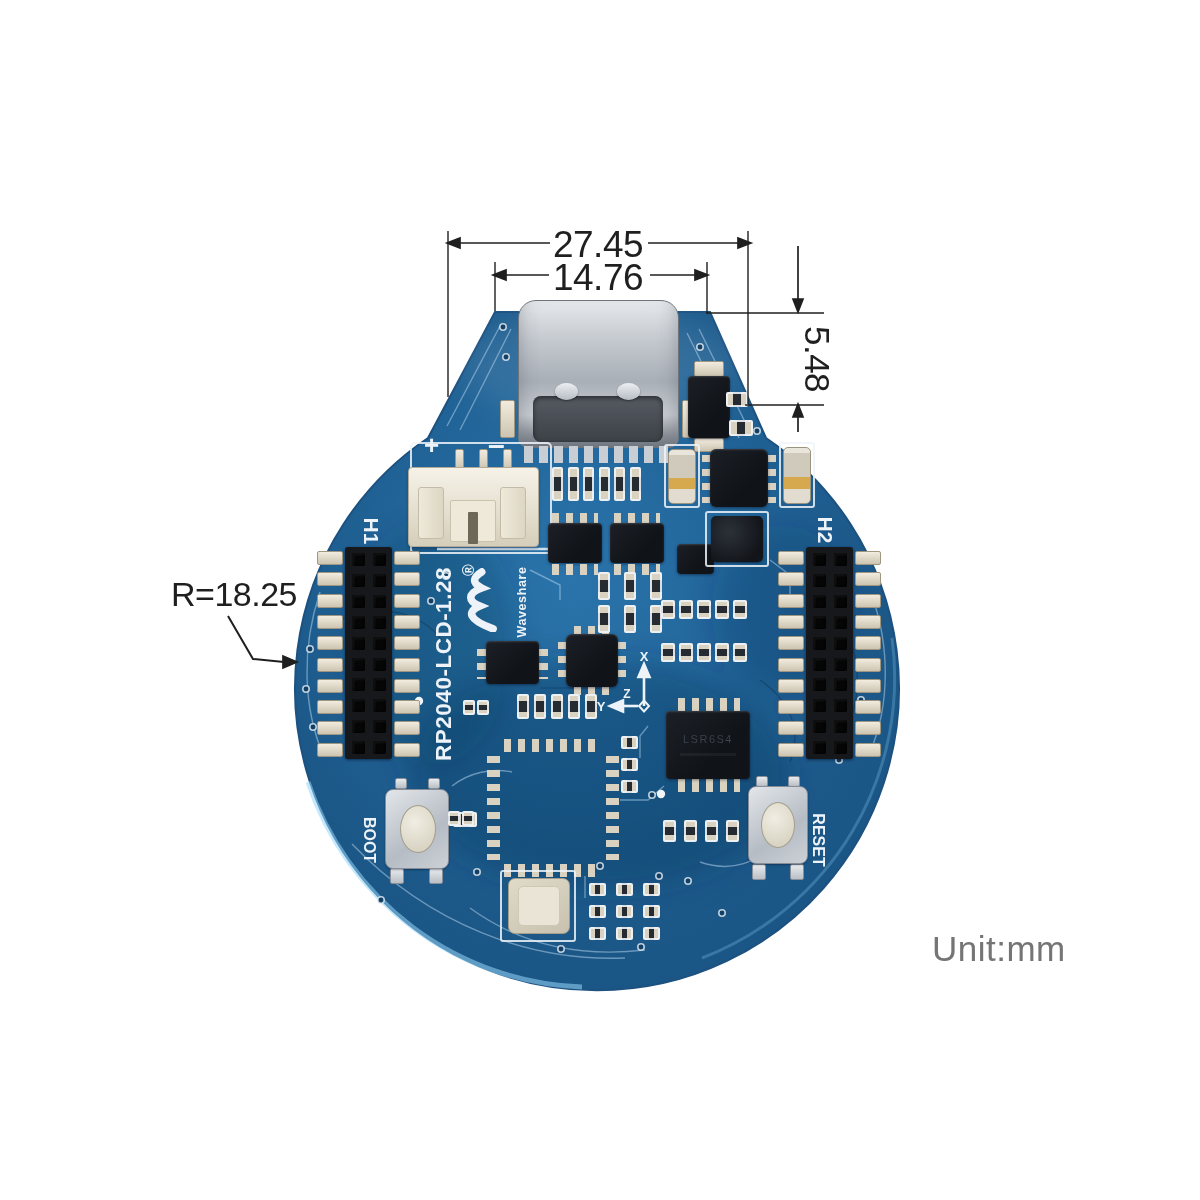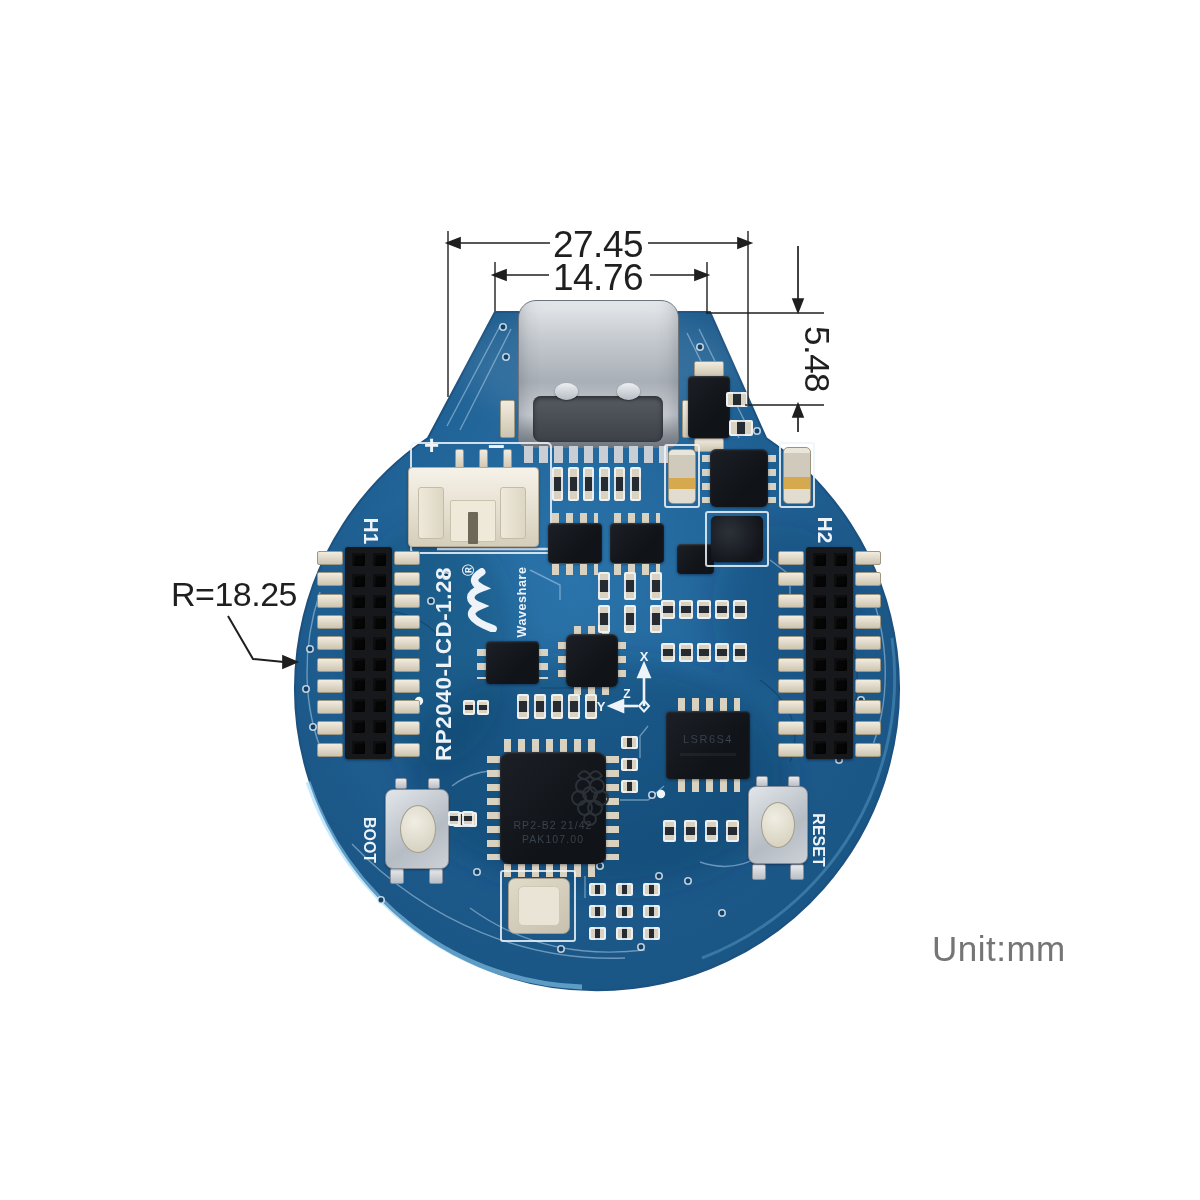--- a/index.html
+++ b/index.html
@@ -180,39 +180,20 @@
     <div class="abs legsV" style="left:558px;top:642px;width:8px;height:36px;"></div>
     <div class="abs legsV" style="left:618px;top:642px;width:8px;height:36px;"></div>
     <div class="abs legsH" style="left:574px;top:626px;width:36px;height:8px;"></div>
     <div class="abs legsH" style="left:574px;top:687px;width:36px;height:8px;"></div>
     <div class="abs chipbody" style="left:566px;top:634px;width:52px;height:53px;border-radius:6px;"></div>
 
     <div class="abs legsH" style="left:504px;top:739px;width:98px;height:13px;"></div>
     <div class="abs legsH" style="left:504px;top:864px;width:98px;height:13px;"></div>
     <div class="abs legsV" style="left:487px;top:756px;width:13px;height:104px;"></div>
     <div class="abs legsV" style="left:606px;top:756px;width:13px;height:104px;"></div>
-    <div class="abs chipbody" style="left:500px;top:752px;width:106px;height:112px;border-radius:9px;">
-      <svg width="106" height="112" viewBox="0 0 106 112">
-        <g stroke="#2b3138" stroke-width="2" fill="none" transform="translate(53,40)">
-          <path d="M-12,-16 Q-6,-25 0,-17 Q6,-25 12,-16 Q5,-10 0,-16 Q-5,-10 -12,-16"></path>
-          <circle cx="-7" cy="-6" r="7"></circle>
-            <circle cx="7" cy="-6" r="7"></circle>
-          <circle cx="-11" cy="6" r="7"></circle>
-            <circle cx="11" cy="6" r="7"></circle>
-          <circle cx="0" cy="2" r="7"></circle>
-            <circle cx="-5" cy="16" r="7"></circle>
-          <circle cx="5" cy="16" r="7"></circle>
-            <circle cx="0" cy="27" r="6"></circle>
-        </g>
-      </svg>
-      <div class="abs" style="left:0;top:66px;width:106px;text-align:center;color:#3a424c;font-size:10.5px;letter-spacing:1.1px;line-height:14px;">
-        <div>RP2-B2 21/42</div>
-        <div>PAK107.00</div>
-      </div>
-    </div>
 
     <div class="abs legsH" style="left:678px;top:698px;width:62px;height:15px;"></div>
     <div class="abs legsH" style="left:678px;top:777px;width:62px;height:15px;"></div>
     <div class="abs chipbody" style="left:666px;top:711px;width:84px;height:68px;border-radius:4px;">
       <div class="abs" style="left:0;top:22px;width:84px;text-align:center;color:#39414b;font-size:11px;letter-spacing:1.5px;">LSR6S4</div>
       <div class="abs" style="left:14px;top:42px;width:56px;height:3px;background:rgba(255,255,255,.05);"></div>
     </div>
 
     <div class="abs outline" style="left:500px;top:870px;width:76px;height:72px;"></div>
     <div class="abs" style="left:508px;top:878px;width:62px;height:56px;border-radius:7px;border:1px solid #a59d8a;

